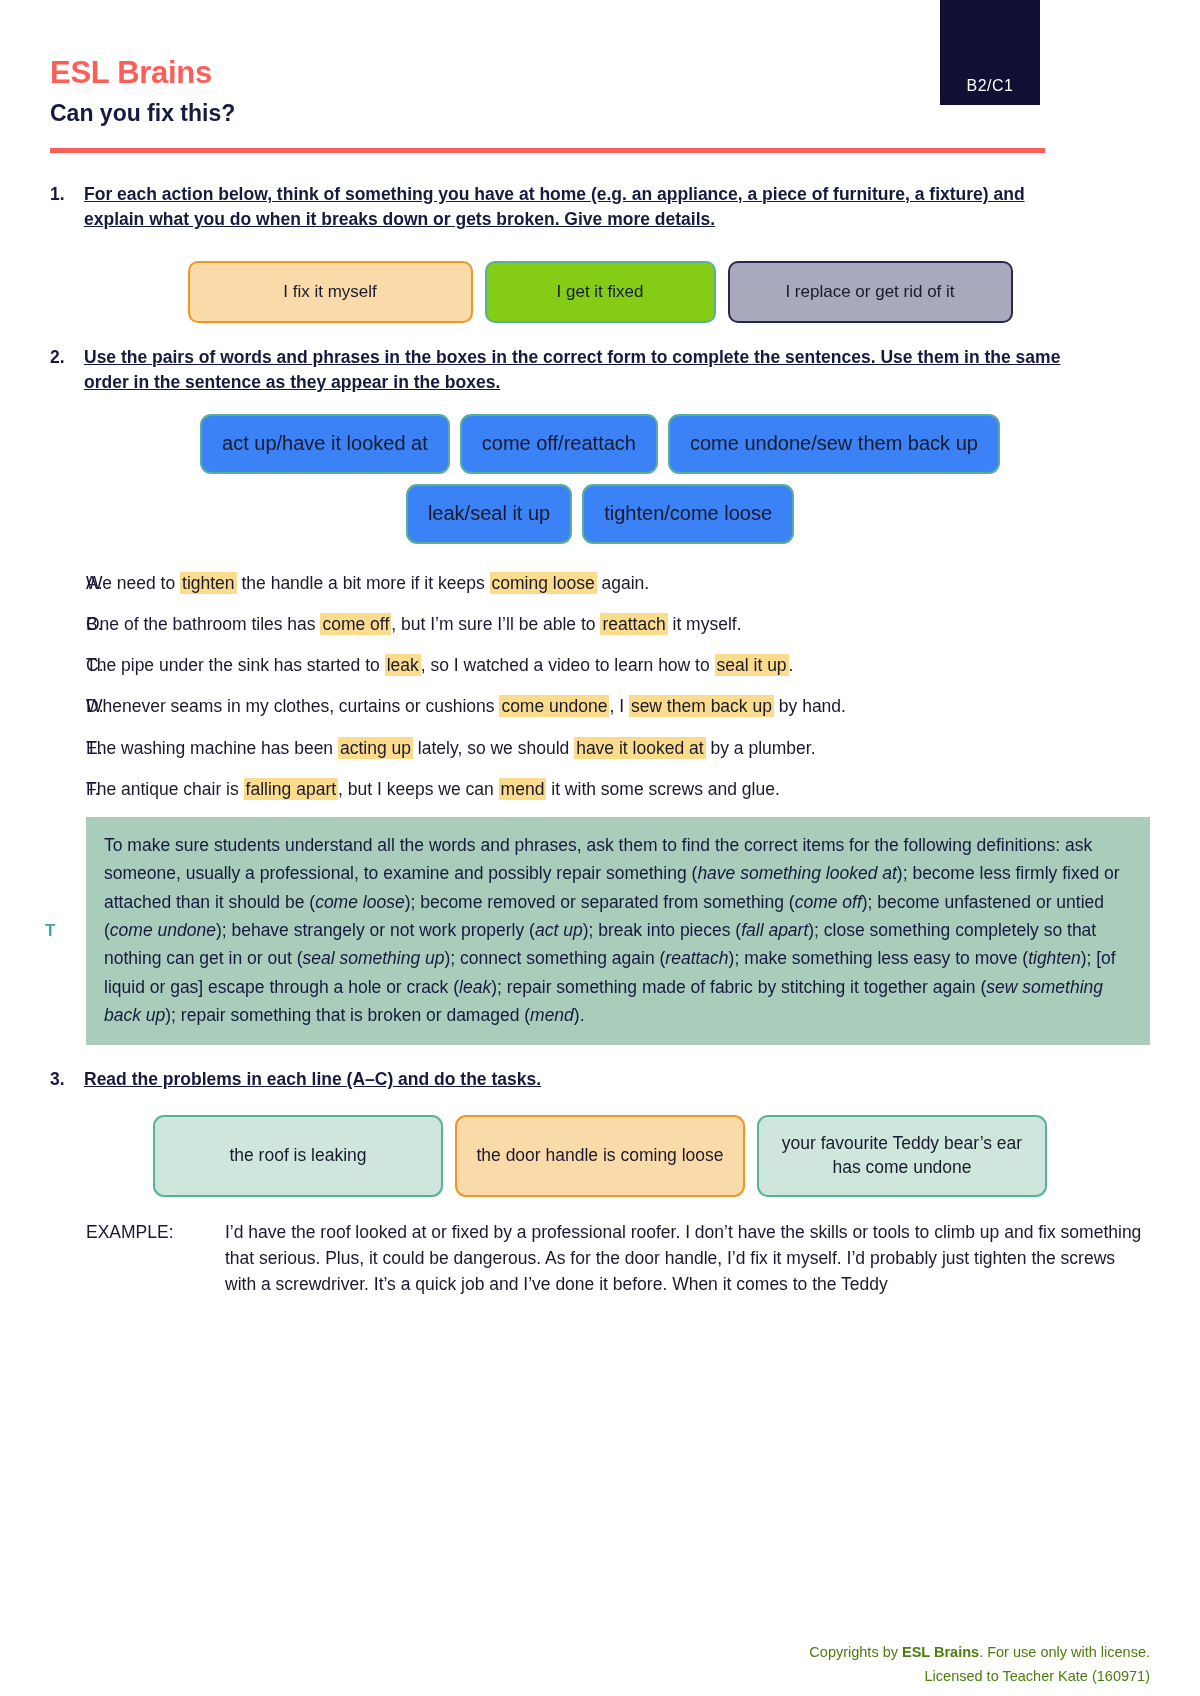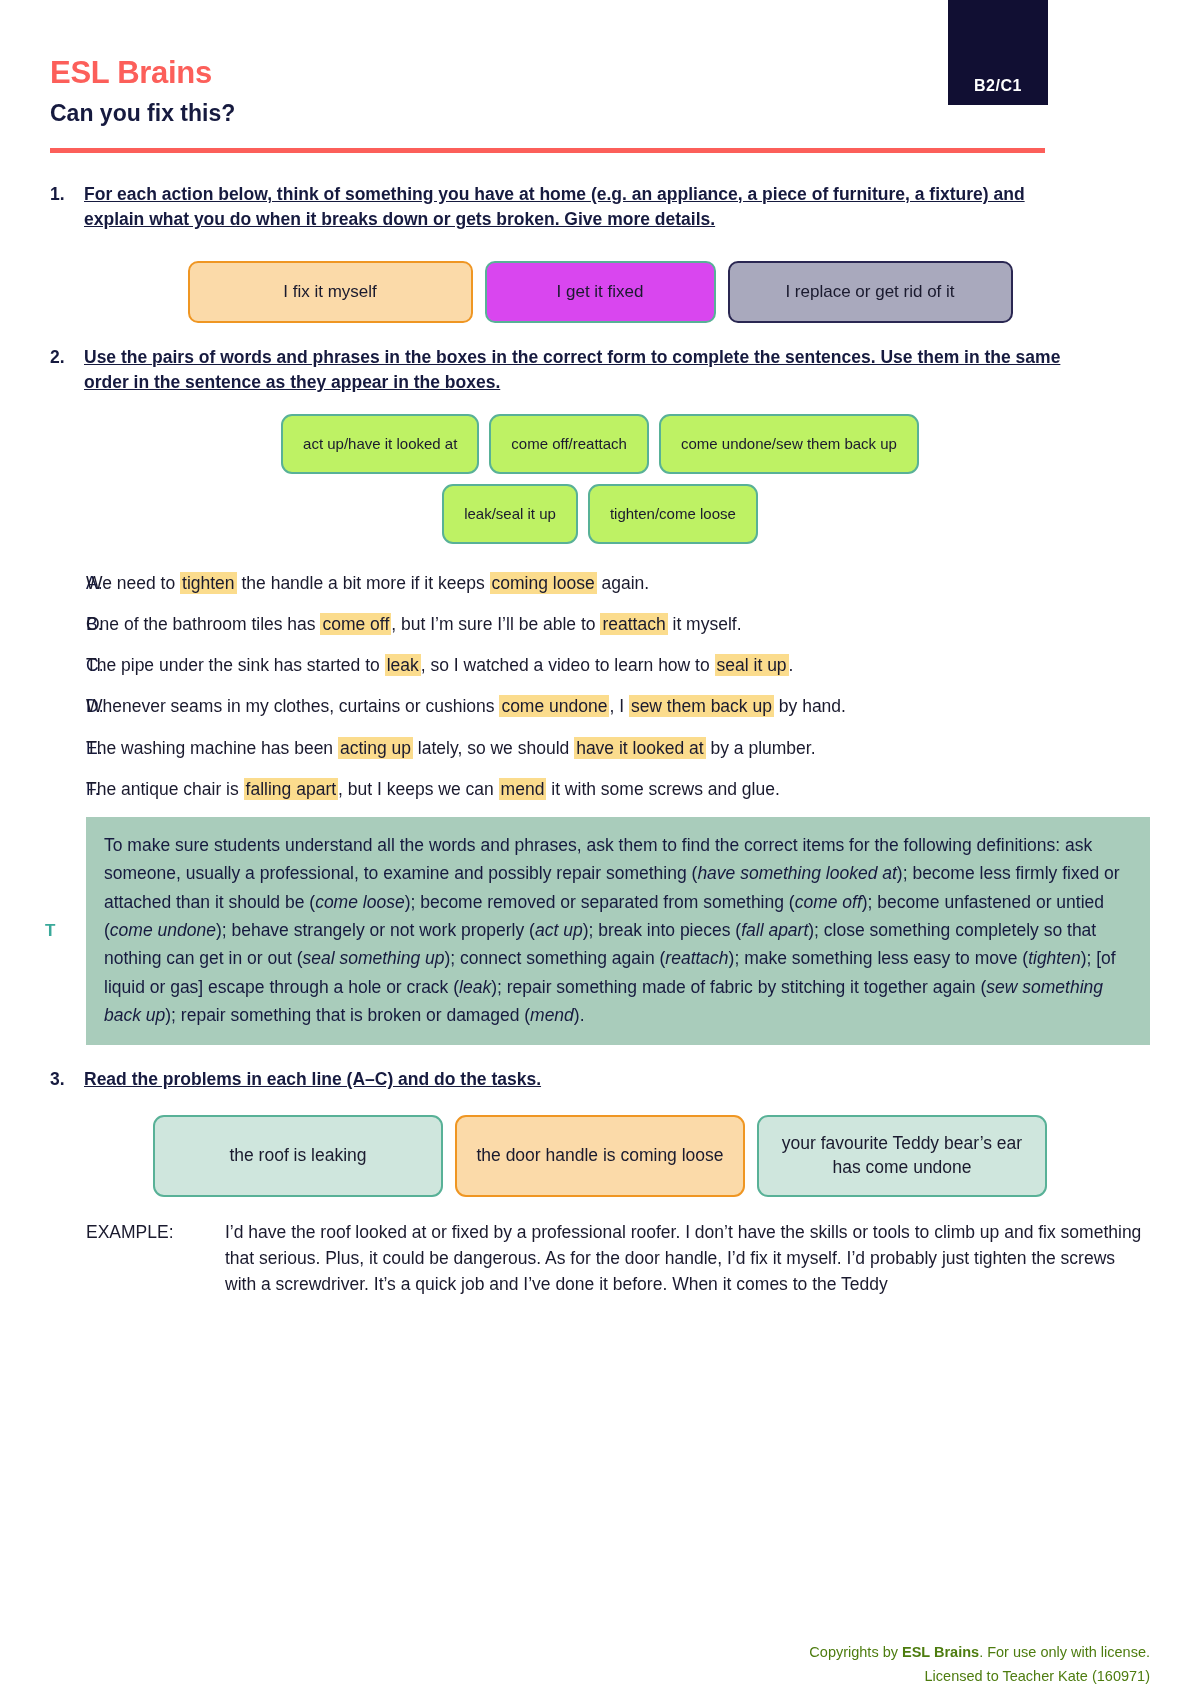--- a/index.html
+++ b/index.html
@@ -15,31 +15,31 @@
   }
 
   
   .header {
     position: relative;
     height: 160px;
   }
   .badge {
     position: absolute;
     top: 0;
-    right: 152px;
+    right: 160px;
     width: 100px;
     height: 105px;
     background: #110f33;
     color: #ffffff;
     display: flex;
     align-items: flex-end;
     justify-content: center;
     padding-bottom: 10px;
     font-size: 16px;
-    font-weight: bold;
+    font-weight: normal;
     letter-spacing: 0.5px;
   }
   .brand {
     position: absolute;
     left: 50px;
     top: 55px;
     font-size: 31px;
     font-weight: bold;
     color: #fc5f5a;
     letter-spacing: -0.3px;
@@ -98,37 +98,37 @@
     padding: 15px 22px;
     font-size: 17px;
     text-align: center;
     min-height: 62px;
     display: flex;
     align-items: center;
     justify-content: center;
     color: #1a1a2e;
   }
   .choice.orange { background: #fbdaa9; border-color: #ef9623; width: 285px; }
-  .choice.green  { background: #d946ef; border-color: #58b197; width: 231px; }
+  .choice.green  { background: #84cc16; border-color: #58b197; width: 231px; }
   .choice.navy   { background: #a9a9bd; border-color: #2a2752; width: 285px; }
 
   
   .bank {
     display: flex;
     justify-content: center;
     gap: 10px;
     margin-top: 18px;
   }
   .bank.row2 { margin-top: 10px; }
   .bank-item {
     border: 2.5px solid #58b197;
     border-radius: 11px;
-    background: #bef264;
+    background: #3b82f6;
     padding: 16px 20px;
-    font-size: 15px;
+    font-size: 20px;
     color: #1a1a2e;
     text-align: center;
     display: flex;
     align-items: center;
     justify-content: center;
     min-height: 60px;
   }
 
   
   .sentences { margin-top: 26px; }

